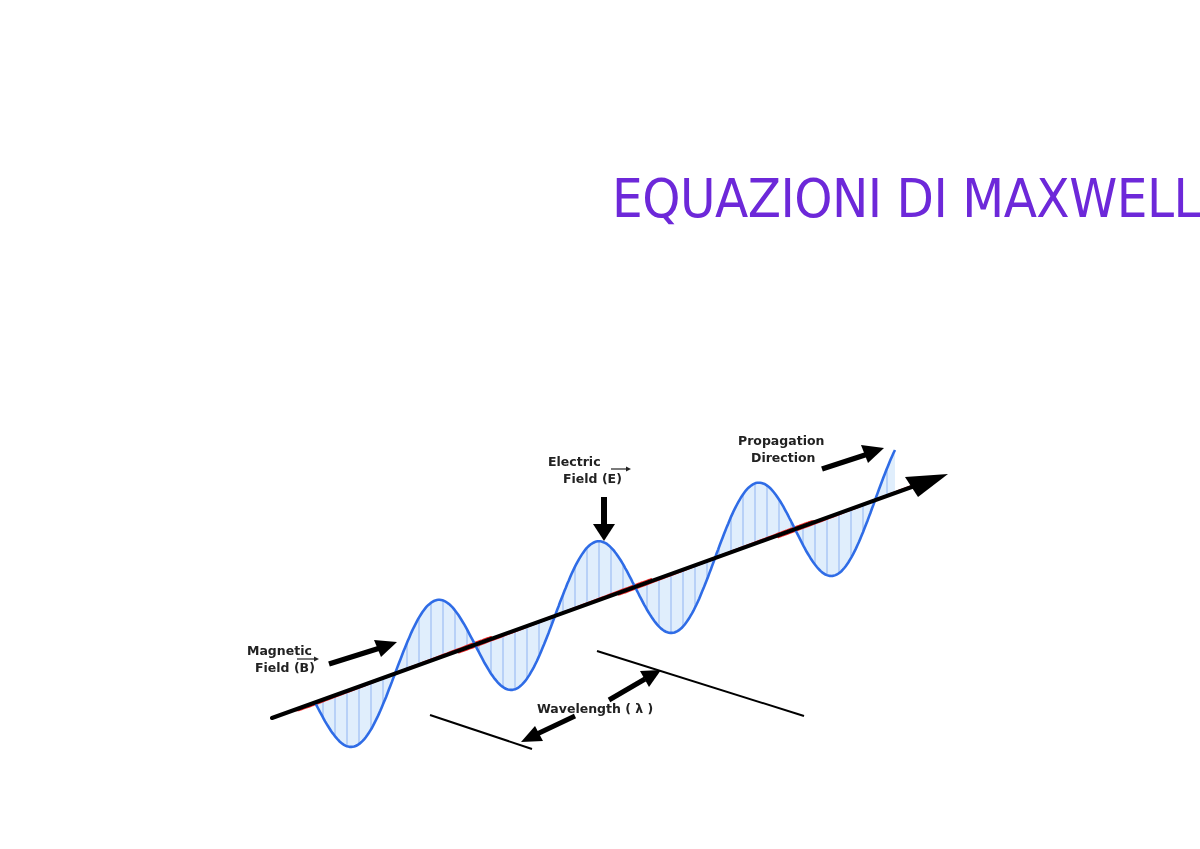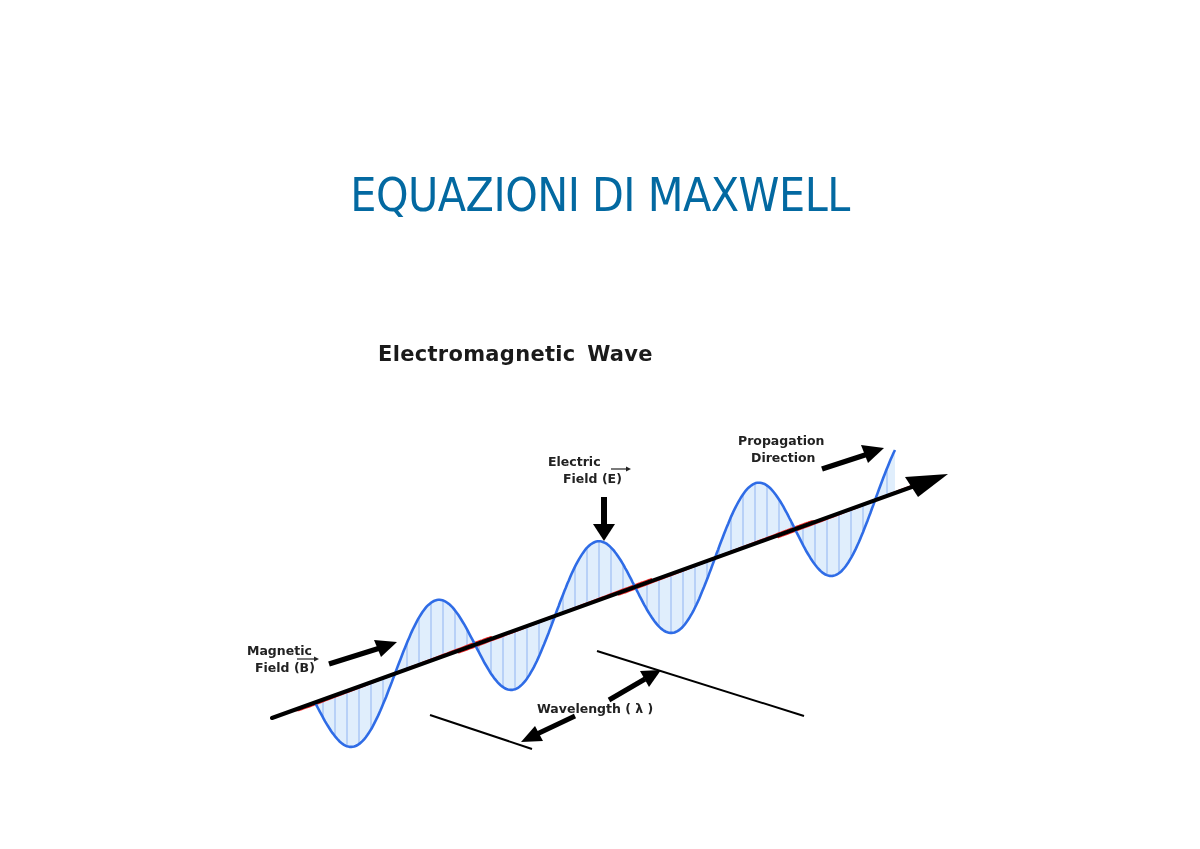--- a/index.html
+++ b/index.html
@@ -17,25 +17,25 @@
     .slide {
       position: absolute;
       left: 0; top: 0;
       width: 1200px; height: 849px;
       background: #ffffff;
     }
     .title {
       position: absolute;
       left: 0;
       width: 1200px;
-      text-align: center;
+      text-align: right;
       font-family: "DejaVu Sans", "Liberation Sans", sans-serif;
-      font-size: 46px;
+      font-size: 54px;
       line-height: 1;
-      color: #0369a1;
+      color: #6d28d9;
       letter-spacing: -0.5px;
       font-stretch: condensed;
     }
     .title-line-1 { top: 172px; }
     .title-line-2 { top: 248px; }
 
     .figure-title {
       position: absolute;
       left: 378px;
       top: 342px;
@@ -58,21 +58,20 @@
       font-size: 12.5px;
       fill: #222222;
     }
   </style>
 </head>
 <body>
 
 <div class="slide">
   <div class="title title-line-1">EQUAZIONI DI MAXWELL</div>
 
-  <div class="figure-title">Electromagnetic Wave</div>
 
   <svg class="diagram" viewBox="0 0 1200 849" xmlns="http://www.w3.org/2000/svg">
     <g id="waves">
         <path d="M315.0,702.5L313.6,703.1L312.2,703.7L310.8,704.3L309.5,704.8L308.2,705.4L306.9,706.0L305.7,706.5L304.5,707.0L303.5,707.5L302.5,707.9L301.5,708.3L300.7,708.7L300.0,709.0L299.4,709.3L298.9,709.5L298.6,709.7L298.3,709.9L298.2,710.0L298.3,710.0L298.4,710.0L298.8,709.9L299.3,709.8L299.9,709.6L300.7,709.3L301.6,709.0L302.7,708.6L304.0,708.1L305.5,707.6L307.1,707.0L308.8,706.4L310.7,705.7L312.8,704.9L315.1,704.1L317.4,703.2L320.0,702.2L322.7,701.2L325.5,700.1L328.5,699.0L331.6,697.8L334.9,696.6L338.2,695.3L341.7,694.0L345.3,692.6L349.0,691.2L352.8,689.7L356.7,688.3L360.6,686.7L364.7,685.2L368.8,683.6L372.9,682.0L377.1,680.4L381.4,678.8L385.7,677.2L390.0,675.5L394.3,673.9L398.6,672.2L402.9,670.6L407.1,668.9L411.4,667.3L415.6,665.7L419.8,664.1L423.9,662.5L428.0,660.9L432.0,659.4L435.9,657.9L439.7,656.5L443.4,655.0L447.1,653.7L450.6,652.3L454.0,651.0L457.3,649.8L460.4,648.6L463.5,647.4L466.4,646.3L469.1,645.3L471.7,644.3L474.1,643.4L476.4,642.6L478.6,641.8L480.5,641.0L482.4,640.4L484.0,639.8L485.5,639.2L486.8,638.7L488.0,638.3L489.0,638.0L489.9,637.7L490.5,637.5L491.1,637.3L491.5,637.2L491.7,637.2L491.8,637.2L491.7,637.2L491.5,637.4L491.2,637.5L490.8,637.8L490.2,638.0L489.5,638.4L488.7,638.7L487.9,639.1L486.9,639.5L485.8,640.0L484.7,640.5L483.5,641.0L482.3,641.6L481.0,642.1L479.6,642.7L478.3,643.3L476.9,643.9L475.5,644.5L474.1,645.1L472.7,645.7L471.3,646.3L469.9,646.9L468.6,647.4L467.3,648.0L466.1,648.5L464.9,649.0L463.8,649.5L462.8,650.0L461.8,650.4L461.0,650.8L460.3,651.1L459.6,651.4L459.1,651.7L458.7,651.9L458.4,652.1L458.2,652.2L458.2,652.2L458.4,652.2L458.6,652.2L459.1,652.0L459.7,651.9L460.4,651.6L461.3,651.3L462.3,650.9L463.6,650.5L464.9,650.0L466.5,649.5L468.2,648.8L470.1,648.1L472.1,647.4L474.3,646.6L476.6,645.7L479.1,644.8L481.7,643.8L484.5,642.7L487.5,641.6L490.5,640.4L493.7,639.2L497.0,638.0L500.5,636.7L504.0,635.3L507.7,633.9L511.5,632.5L515.3,631.0L519.3,629.5L523.3,628.0L527.4,626.4L531.5,624.8L535.7,623.2L539.9,621.6L544.2,620.0L548.5,618.3L552.8,616.7L557.1,615.0L561.4,613.4L565.7,611.7L569.9,610.1L574.2,608.5L578.4,606.9L582.5,605.3L586.6,603.7L590.6,602.2L594.5,600.7L598.4,599.2L602.2,597.7L605.8,596.4L609.4,595.0L612.8,593.7L616.2,592.4L619.4,591.2L622.4,590.0L625.4,588.9L628.2,587.9L630.8,586.9L633.3,585.9L635.7,585.1L637.8,584.2L639.9,583.5L641.8,582.8L643.5,582.2L645.0,581.6L646.4,581.1L647.6,580.7L648.7,580.3L649.6,580.0L650.3,579.8L650.9,579.6L651.3,579.5L651.6,579.4L651.8,579.4L651.8,579.4L651.6,579.5L651.3,579.7L650.9,579.9L650.4,580.2L649.8,580.5L649.0,580.8L648.2,581.2L647.2,581.6L646.2,582.1L645.1,582.5L643.9,583.1L642.7,583.6L641.4,584.1L640.1,584.7L638.8,585.3L637.4,585.9L636.0,586.5L634.6,587.1L633.2,587.7L631.8,588.3L630.4,588.9L629.1,589.5L627.8,590.0L626.5,590.6L625.3,591.1L624.2,591.6L623.1,592.1L622.2,592.5L621.3,592.9L620.5,593.2L619.8,593.6L619.3,593.8L618.8,594.1L618.5,594.2L618.3,594.4L618.2,594.4L618.3,594.4L618.5,594.4L618.9,594.3L619.4,594.1L620.1,593.9L621.0,593.6L622.0,593.3L623.1,592.9L624.4,592.4L625.9,591.9L627.6,591.3L629.4,590.6L631.4,589.9L633.5,589.1L635.8,588.2L638.2,587.3L640.8,586.3L643.6,585.3L646.4,584.2L649.5,583.1L652.6,581.9L655.9,580.6L659.3,579.3L662.8,578.0L666.4,576.6L670.2,575.2L674.0,573.7L677.9,572.2L681.9,570.7L685.9,569.2L690.1,567.6L694.2,566.0L698.5,564.4L702.7,562.7L707.0,561.1L711.3,559.5L715.6,557.8L719.9,556.1L724.2,554.5L728.5,552.9L732.7,551.2L736.9,549.6L741.1,548.0L745.2,546.5L749.2,544.9L753.2,543.4L757.1,541.9L760.9,540.5L764.6,539.1L768.2,537.7L771.7,536.4L775.0,535.1L778.3,533.8L781.4,532.7L784.4,531.5L787.2,530.5L789.9,529.4L792.5,528.5L794.9,527.6L797.1,526.7L799.2,526.0L801.1,525.3L802.9,524.6L804.5,524.0L805.9,523.5L807.2,523.0L808.3,522.7L809.3,522.3L810.1,522.1L810.7,521.9L811.2,521.7L811.5,521.6L811.7,521.6L811.8,521.6L811.7,521.7L811.4,521.9L811.1,522.1L810.6,522.3L810.0,522.6L809.3,522.9L808.5,523.3L807.6,523.7L806.6,524.1L805.5,524.6L804.4,525.1L803.1,525.6L801.9,526.2L800.6,526.7L799.2,527.3L797.8,527.9L796.5,528.5L795.0,529.1L793.6,529.7L792.2,530.3L790.9,530.9L789.5,531.5L788.2,532.1L786.9,532.6L785.7,533.1L784.6,533.6L783.5,534.1L782.5,534.6L781.6,535.0L780.8,535.3L780.0,535.7L779.4,536.0L778.9,536.2L778.6,536.4L778.3,536.5L778.2,536.6L778.3,536.7L778.4,536.6L778.8,536.6L779.2,536.4L779.9,536.2L780.7,536.0L781.6,535.6L782.7,535.3L784.0,534.8L785.4,534.3L787.0,533.7L788.7,533.1L790.7,532.4L792.7,531.6L795.0,530.8L797.4,529.9L799.9,528.9L802.6,527.9L805.4,526.8L808.4,525.7L811.5,524.5L814.7,523.3L818.1,522.0L821.6,520.7L825.2,519.3L828.9,517.9L832.7,516.5L836.5,515.0L840.5,513.5L844.5,511.9L848.6,510.4L852.8,508.8L857.0,507.2L861.2,505.5L865.5,503.9L869.8,502.2L874.1,500.6L878.4,498.9L882.7,497.3L887.0,495.7L891.2,494.0L895.5,492.4L899.6,490.8L903.8,489.2L907.8,487.7L911.8,486.1L915.7,484.6L919.6,483.2L923.3,481.8L926.9,480.4L930.5,479.0L895,493.0L315,702.5Z" fill="#fbd3d3" fill-opacity="0.85" stroke="none"></path>
         <path d="M315.0,702.5L316.4,705.2L317.9,708.0L319.4,710.8L320.8,713.5L322.3,716.2L323.7,718.8L325.1,721.3L326.6,723.8L328.1,726.2L329.5,728.5L330.9,730.8L332.4,732.9L333.9,734.8L335.3,736.7L336.8,738.4L338.2,740.0L339.6,741.5L341.1,742.7L342.6,743.9L344.0,744.8L345.4,745.6L346.9,746.2L348.4,746.6L349.8,746.9L351.3,746.9L352.7,746.8L354.1,746.5L355.6,746.0L357.1,745.3L358.5,744.4L359.9,743.4L361.4,742.1L362.9,740.7L364.3,739.1L365.8,737.3L367.2,735.3L368.6,733.2L370.1,730.9L371.6,728.5L373.0,725.9L374.4,723.1L375.9,720.2L377.4,717.2L378.8,714.1L380.3,710.8L381.7,707.5L383.1,704.0L384.6,700.5L386.1,696.9L387.5,693.2L388.9,689.5L390.4,685.7L391.9,681.9L393.3,678.1L394.8,674.2L396.2,670.4L397.6,666.6L399.1,662.7L400.6,658.9L402.0,655.2L403.4,651.5L404.9,647.9L406.4,644.3L407.8,640.8L409.3,637.4L410.7,634.1L412.1,630.9L413.6,627.8L415.1,624.9L416.5,622.1L417.9,619.4L419.4,616.9L420.9,614.5L422.3,612.3L423.8,610.3L425.2,608.4L426.6,606.7L428.1,605.2L429.6,603.9L431.0,602.7L432.4,601.8L433.9,601.0L435.4,600.4L436.8,600.0L438.3,599.8L439.7,599.8L441.1,600.0L442.6,600.3L444.1,600.9L445.5,601.6L446.9,602.5L448.4,603.6L449.9,604.8L451.3,606.2L452.8,607.7L454.2,609.4L455.6,611.2L457.1,613.2L458.6,615.3L460.0,617.5L461.4,619.8L462.9,622.2L464.4,624.7L465.8,627.2L467.3,629.9L468.7,632.6L470.1,635.3L471.6,638.1L473.1,640.9L474.5,643.7L475.9,646.5L477.4,649.4L478.9,652.2L480.3,654.9L481.8,657.7L483.2,660.4L484.6,663.0L486.1,665.5L487.6,668.0L489.0,670.4L490.4,672.7L491.9,674.9L493.4,676.9L494.8,678.9L496.3,680.7L497.7,682.3L499.1,683.8L500.6,685.2L502.1,686.4L503.5,687.4L504.9,688.3L506.4,689.0L507.9,689.5L509.3,689.8L510.8,689.9L512.2,689.9L513.6,689.6L515.1,689.2L516.5,688.6L518.0,687.8L519.5,686.8L520.9,685.6L522.4,684.2L523.8,682.6L525.3,680.9L526.7,679.0L528.1,676.9L529.6,674.6L531.0,672.2L532.5,669.6L534.0,666.9L535.4,664.0L536.9,661.0L538.3,657.9L539.8,654.6L541.2,651.3L542.6,647.8L544.1,644.3L545.5,640.7L547.0,637.0L548.5,633.2L549.9,629.4L551.4,625.6L552.8,621.7L554.3,617.8L555.7,613.9L557.1,610.0L558.6,606.2L560.0,602.3L561.5,598.5L563.0,594.7L564.4,591.0L565.9,587.4L567.3,583.8L568.8,580.4L570.2,577.0L571.6,573.7L573.1,570.6L574.5,567.6L576.0,564.7L577.5,561.9L578.9,559.3L580.4,556.9L581.8,554.6L583.3,552.5L584.7,550.5L586.1,548.7L587.6,547.2L589.0,545.8L590.5,544.5L592.0,543.5L593.4,542.7L594.9,542.0L596.3,541.6L597.8,541.3L599.2,541.2L600.6,541.3L602.1,541.7L603.5,542.2L605.0,542.8L606.5,543.7L607.9,544.7L609.4,545.9L610.8,547.3L612.3,548.8L613.7,550.4L615.1,552.3L616.6,554.2L618.0,556.3L619.5,558.5L621.0,560.8L622.4,563.2L623.9,565.7L625.3,568.3L626.8,570.9L628.2,573.7L629.6,576.4L631.1,579.2L632.5,582.1L634.0,584.9L635.5,587.8L636.9,590.7L638.4,593.5L639.8,596.4L641.3,599.1L642.7,601.9L644.1,604.6L645.6,607.2L647.0,609.8L648.5,612.2L650.0,614.6L651.4,616.8L652.9,619.0L654.3,621.0L655.8,622.9L657.2,624.6L658.6,626.2L660.1,627.6L661.5,628.9L663.0,630.0L664.5,631.0L665.9,631.7L667.4,632.3L668.8,632.7L670.3,632.9L671.7,632.9L673.1,632.8L674.6,632.4L676.0,631.8L677.5,631.1L679.0,630.1L680.4,629.0L681.9,627.7L683.3,626.2L684.8,624.5L686.2,622.6L687.6,620.5L689.1,618.3L690.5,615.9L692.0,613.4L693.5,610.7L694.9,607.8L696.4,604.8L697.8,601.7L699.3,598.5L700.7,595.1L702.1,591.6L703.6,588.1L705.0,584.5L706.5,580.7L708.0,577.0L709.4,573.1L710.9,569.3L712.3,565.4L713.8,561.4L715.2,557.5L716.6,553.5L718.1,549.6L719.5,545.7L721.0,541.8L722.5,538.0L723.9,534.3L725.4,530.5L726.8,526.9L728.3,523.4L729.7,519.9L731.1,516.6L732.6,513.4L734.0,510.3L735.5,507.3L737.0,504.5L738.4,501.8L739.9,499.3L741.3,496.9L742.8,494.7L744.2,492.7L745.6,490.8L747.1,489.1L748.5,487.7L750.0,486.4L751.5,485.3L752.9,484.4L754.4,483.6L755.8,483.1L757.3,482.8L758.7,482.7L760.1,482.7L761.6,483.0L763.0,483.4L764.5,484.0L766.0,484.9L767.4,485.8L768.9,487.0L770.3,488.3L771.8,489.8L773.2,491.5L774.6,493.3L776.1,495.2L777.5,497.3L779.0,499.5L780.5,501.8L781.9,504.2L783.4,506.7L784.8,509.3L786.3,512.0L787.7,514.7L789.1,517.5L790.6,520.3L792.0,523.2L793.5,526.1L795.0,529.0L796.4,532.0L797.9,534.9L799.3,537.7L800.8,540.6L802.2,543.4L803.6,546.2L805.1,548.8L806.5,551.5L808.0,554.0L809.5,556.4L810.9,558.8L812.4,561.0L813.8,563.1L815.3,565.0L816.7,566.8L818.1,568.5L819.6,570.0L821.0,571.4L822.5,572.6L824.0,573.6L825.4,574.5L826.9,575.1L828.3,575.6L829.8,575.9L831.2,576.0L832.6,575.9L834.1,575.6L835.5,575.1L837.0,574.4L838.5,573.5L839.9,572.4L841.4,571.2L842.8,569.7L844.3,568.0L845.7,566.2L847.1,564.2L848.6,562.0L850.0,559.6L851.5,557.1L853.0,554.4L854.4,551.6L855.9,548.6L857.3,545.5L858.8,542.3L860.2,538.9L861.6,535.5L863.1,531.9L864.5,528.3L866.0,524.5L867.5,520.7L868.9,516.9L870.4,513.0L871.8,509.0L873.3,505.1L874.7,501.1L876.1,497.1L877.6,493.1L879.0,489.2L880.5,485.2L882.0,481.3L883.4,477.5L884.9,473.7L886.3,470.0L887.8,466.4L889.2,462.9L890.6,459.5L892.1,456.2L893.5,453.0L895.0,450.0L895,493.0L315,702.5Z" fill="#d6e8fb" fill-opacity="0.75" stroke="none"></path>
         <line x1="323" y1="699.5833333333334" x2="323" y2="717.5186796868553" stroke="#2f6ce6" stroke-opacity="0.45" stroke-width="1"></line>
         <line x1="323" y1="699.5833333333334" x2="307.49970756215265" y2="705.7018698219573" stroke="#ec2a2a" stroke-opacity="0.45" stroke-width="1"></line>
         <line x1="335" y1="695.25" x2="335" y2="736.3329039869384" stroke="#2f6ce6" stroke-opacity="0.45" stroke-width="1"></line>
         <line x1="335" y1="695.25" x2="299.5315238556828" y2="709.2507142674937" stroke="#ec2a2a" stroke-opacity="0.45" stroke-width="1"></line>
         <line x1="347" y1="690.9166666666666" x2="347" y2="746.2301136543928" stroke="#2f6ce6" stroke-opacity="0.45" stroke-width="1"></line>

